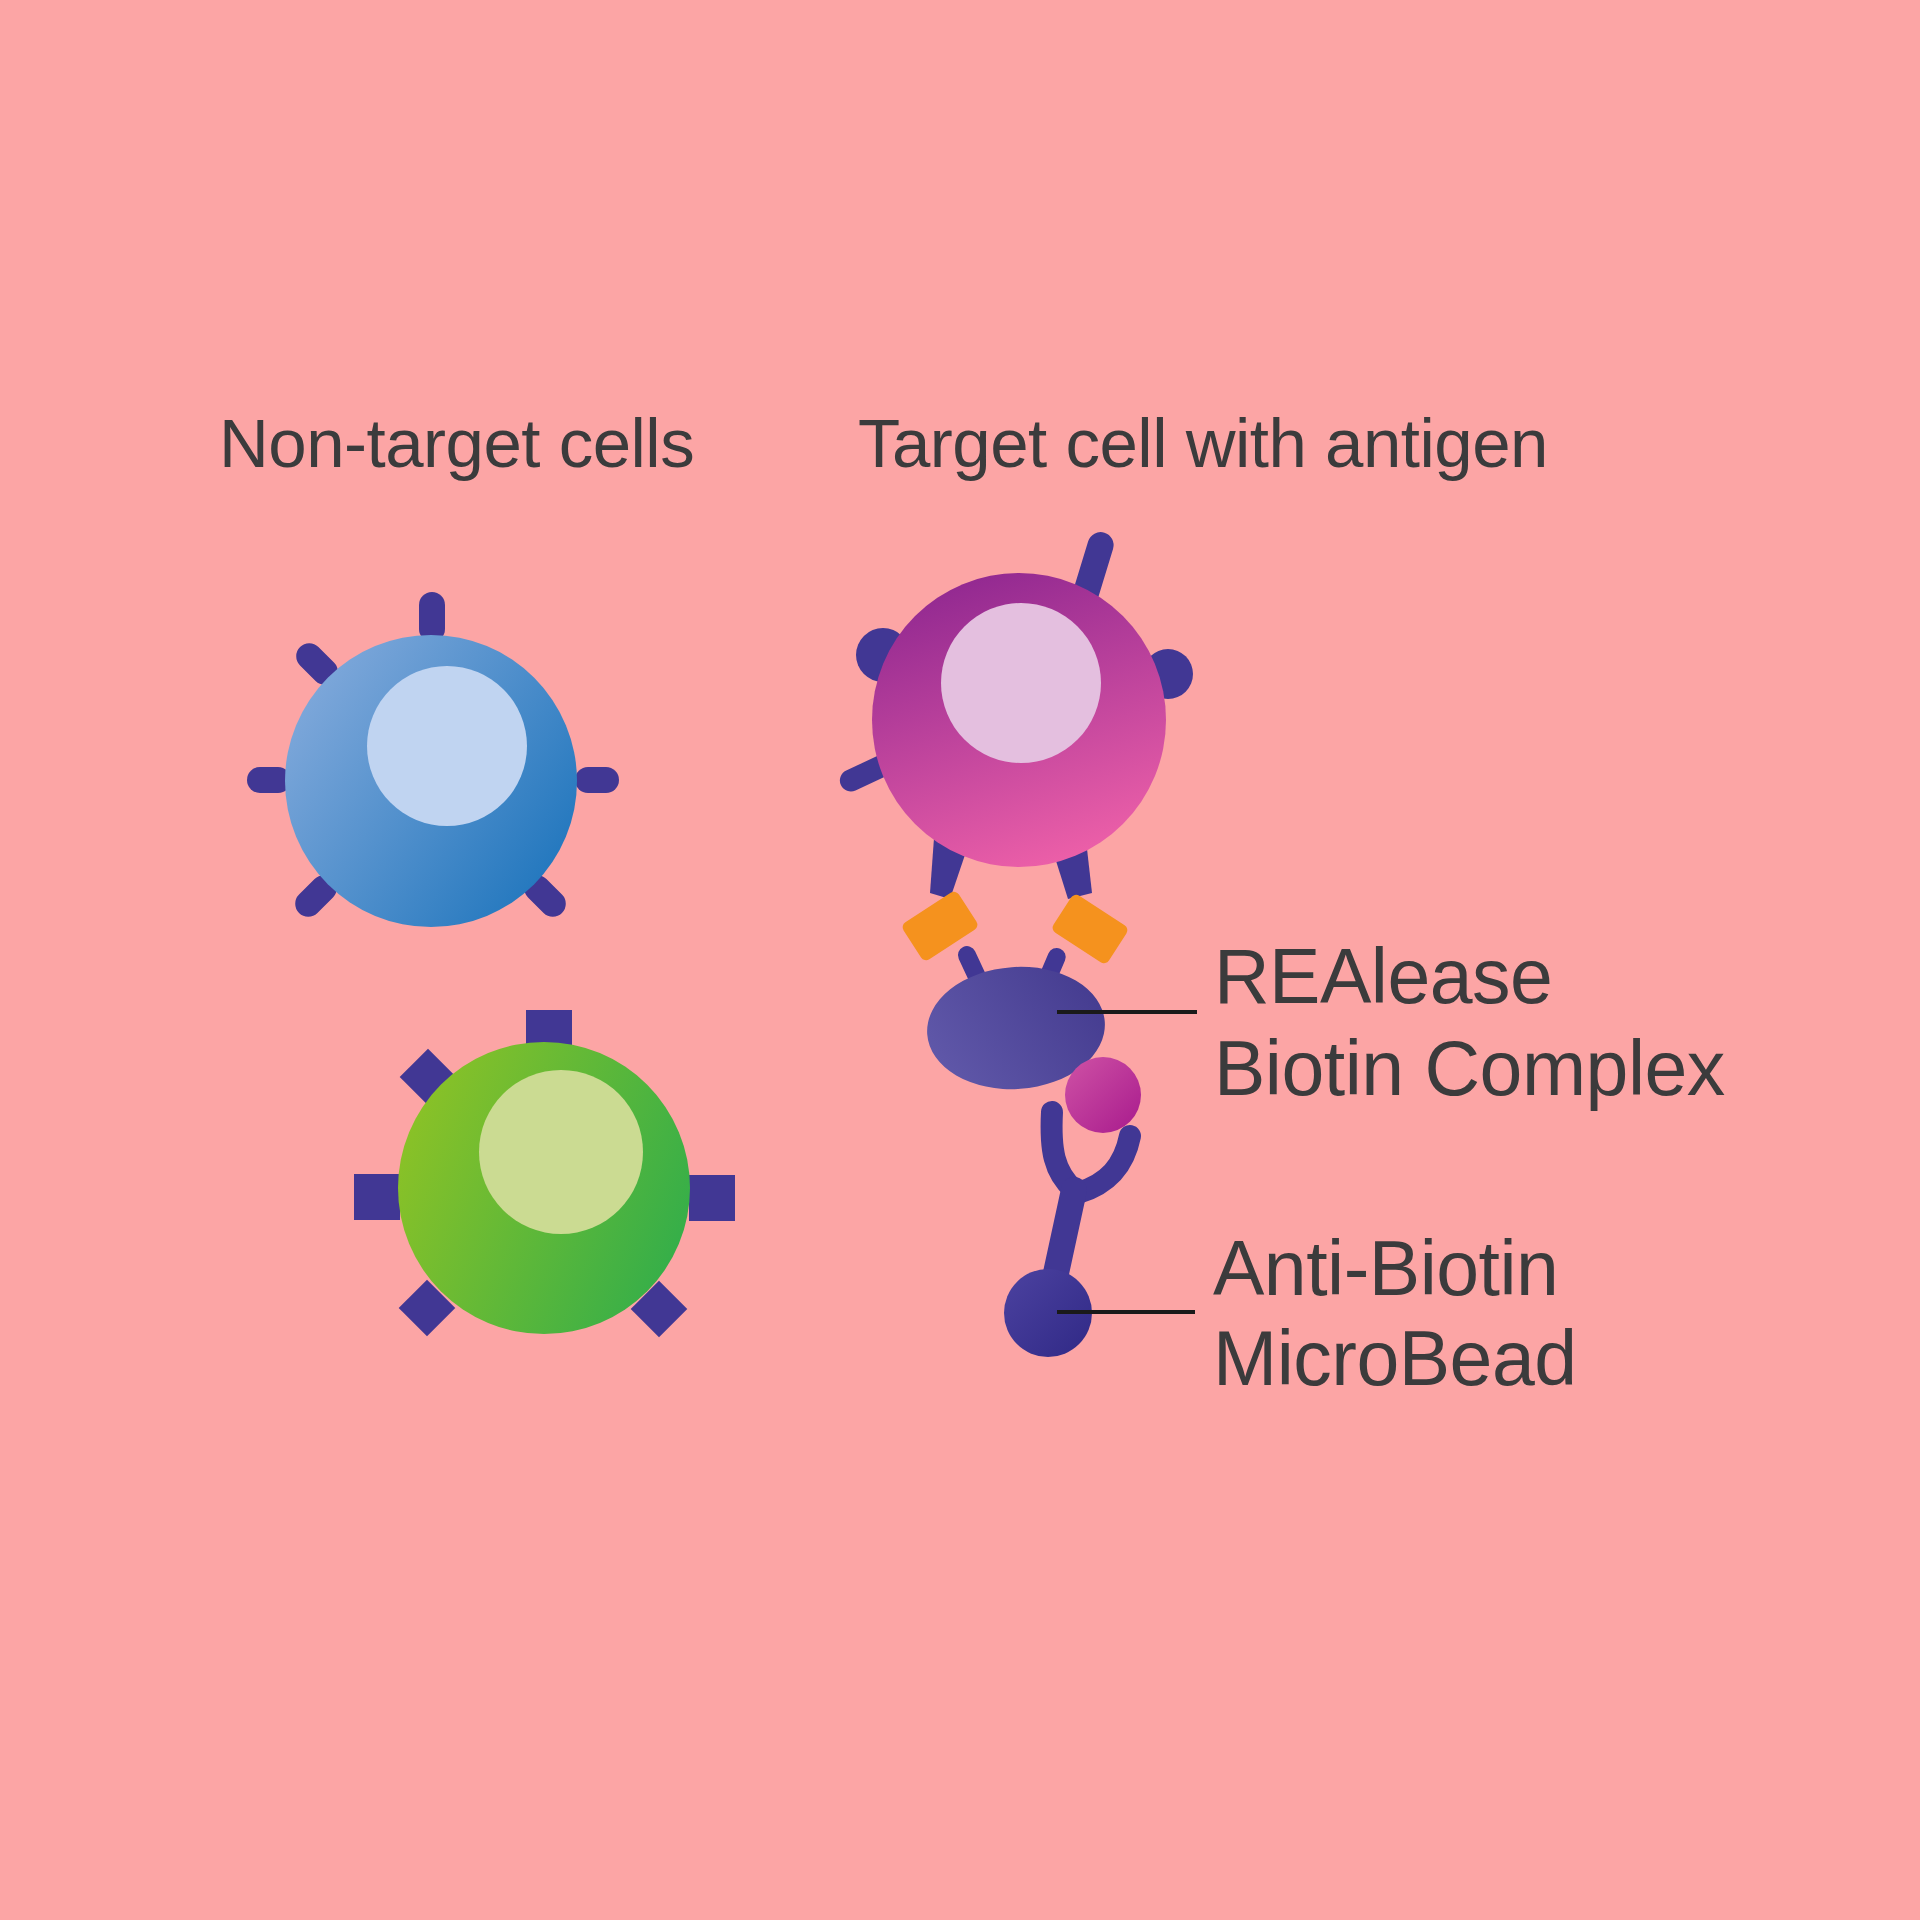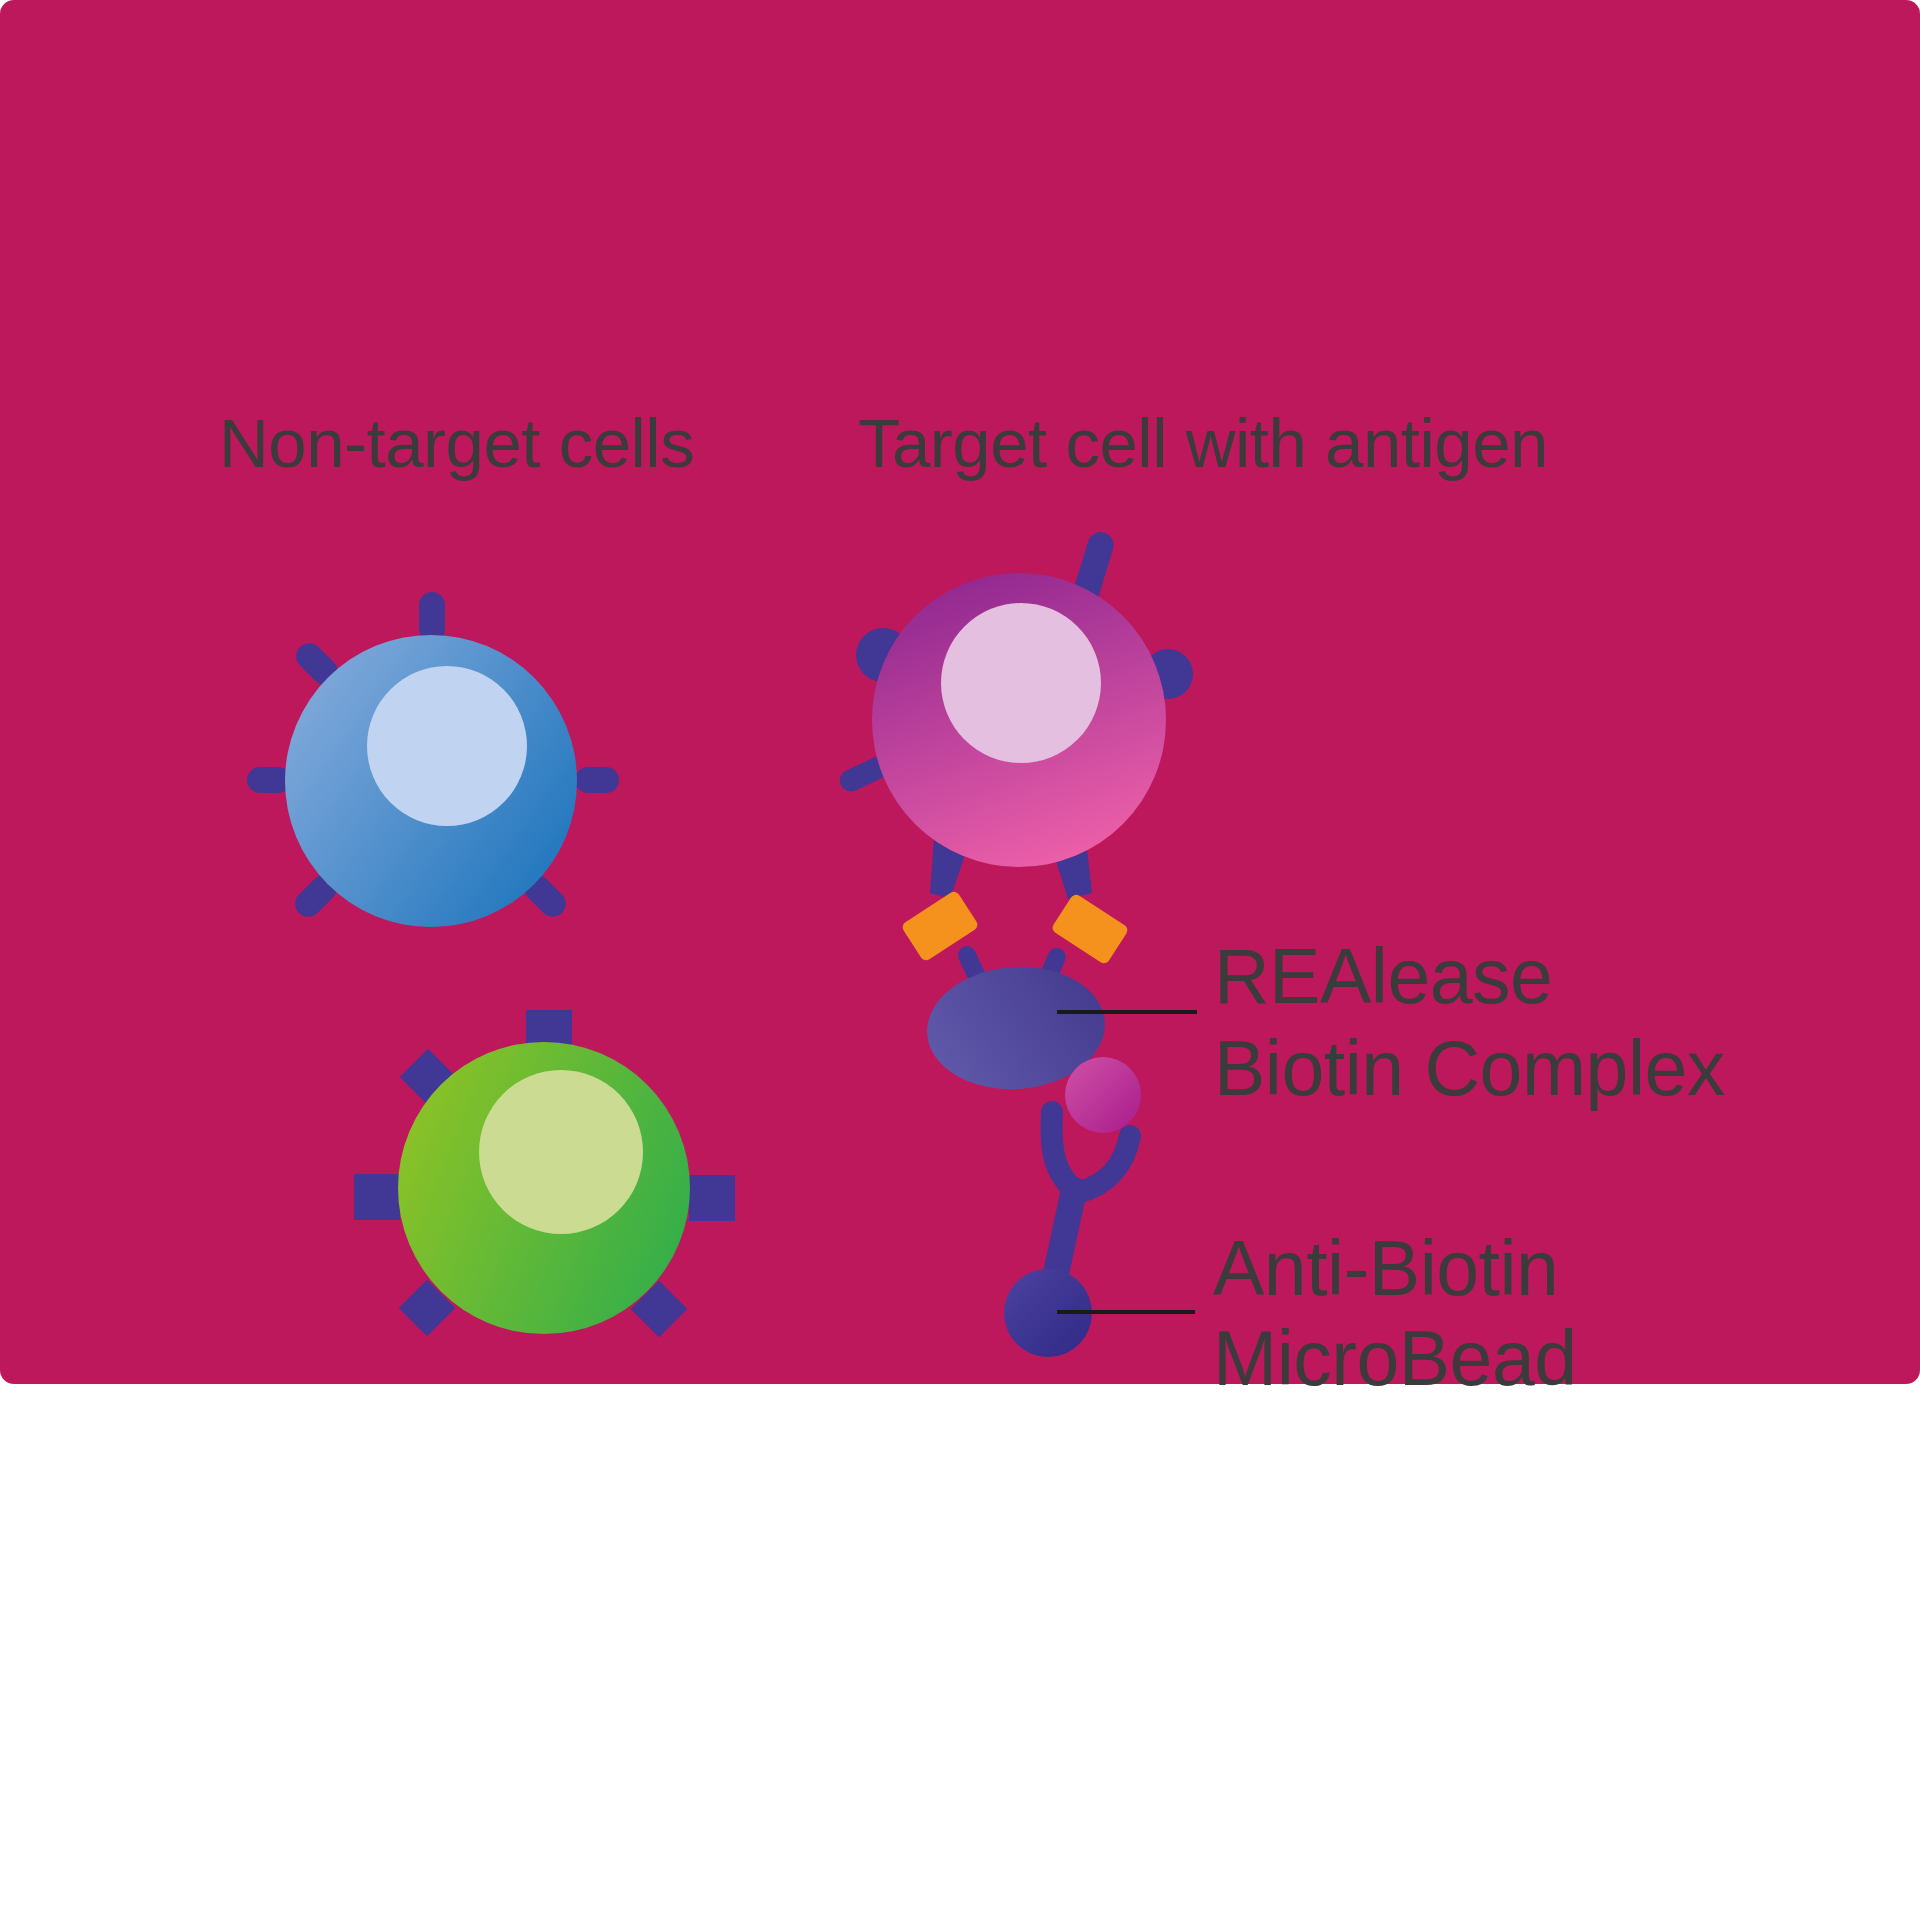--- a/index.html
+++ b/index.html
@@ -5,24 +5,23 @@
   html, body {
     margin: 0;
     padding: 0;
     background: #ffffff;
     width: 1920px;
     height: 1920px;
     overflow: hidden;
   }
   .stage {
     width: 1920px;
-    height: 1384px;
+    height: 1920px;
     position: relative;
-    background: #be185d;
-    border-radius: 14px;
+    background: #fca5a5;
   }
   svg { display: block; }
   .heading {
     font-family: "Liberation Sans", sans-serif;
     font-size: 69px;
     letter-spacing: -0.5px;
   }
   .lbl {
     font-family: "Liberation Sans", sans-serif;
     font-size: 77px;

